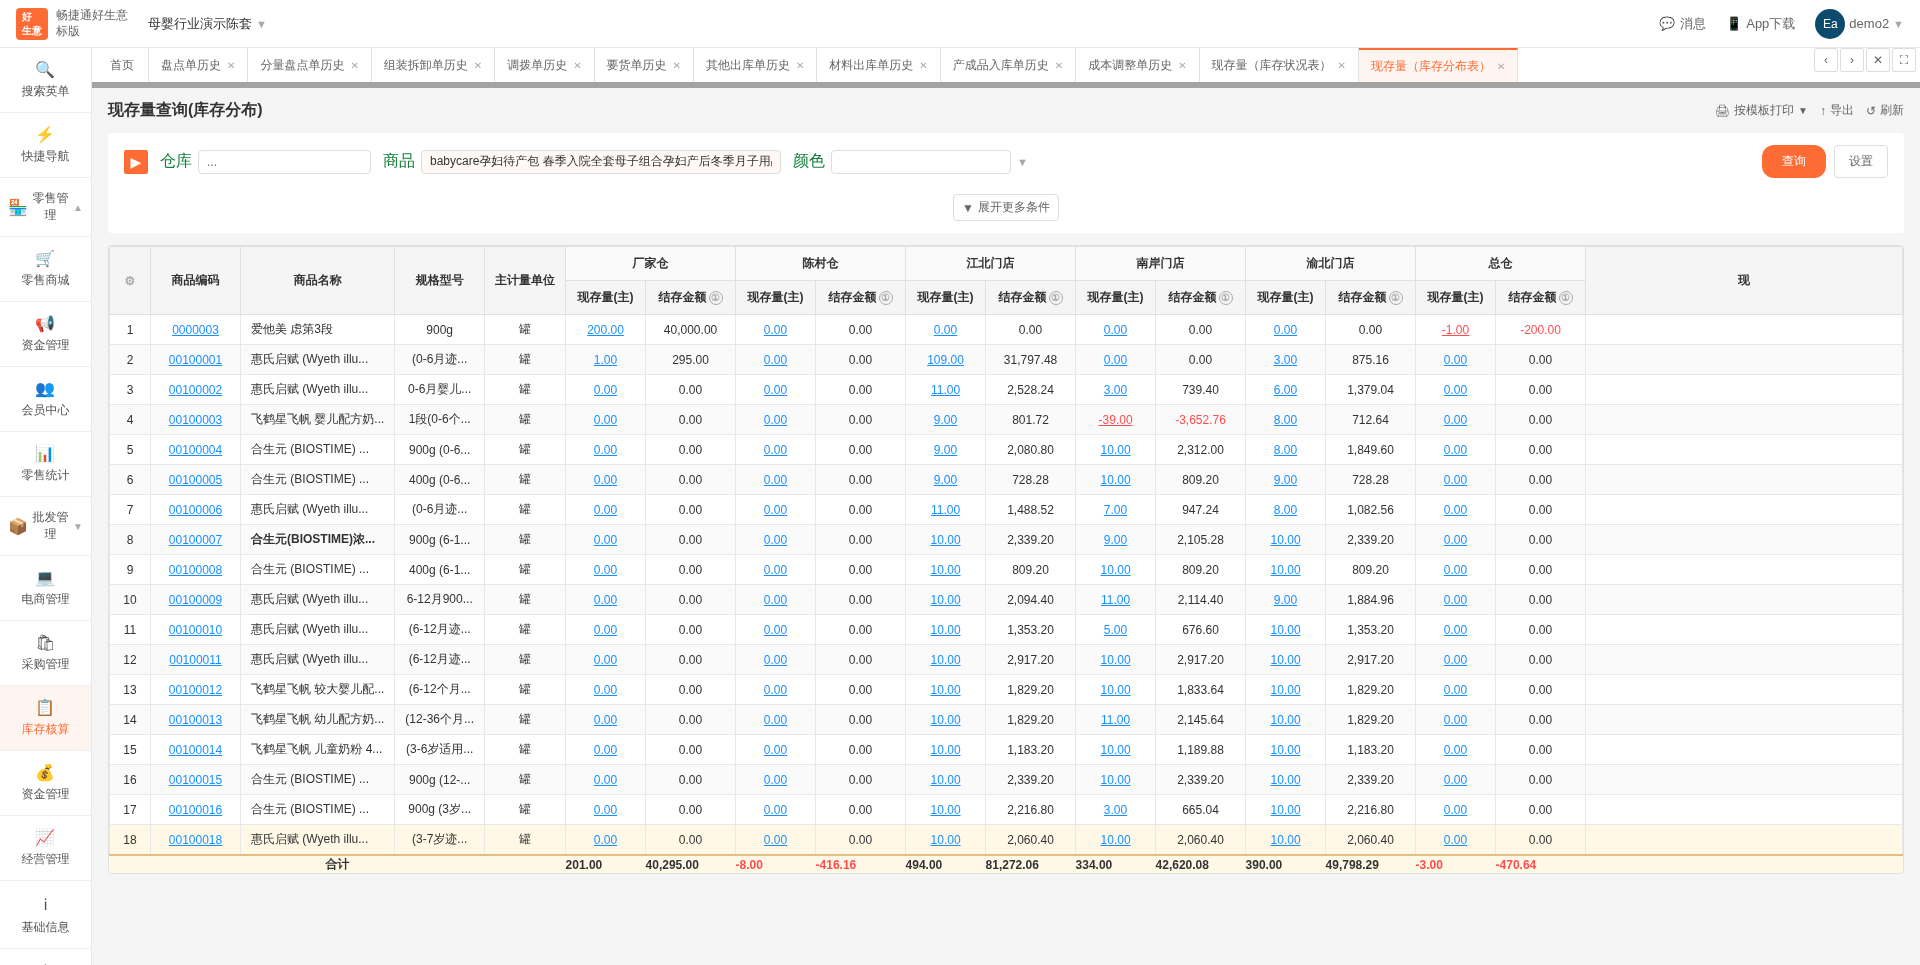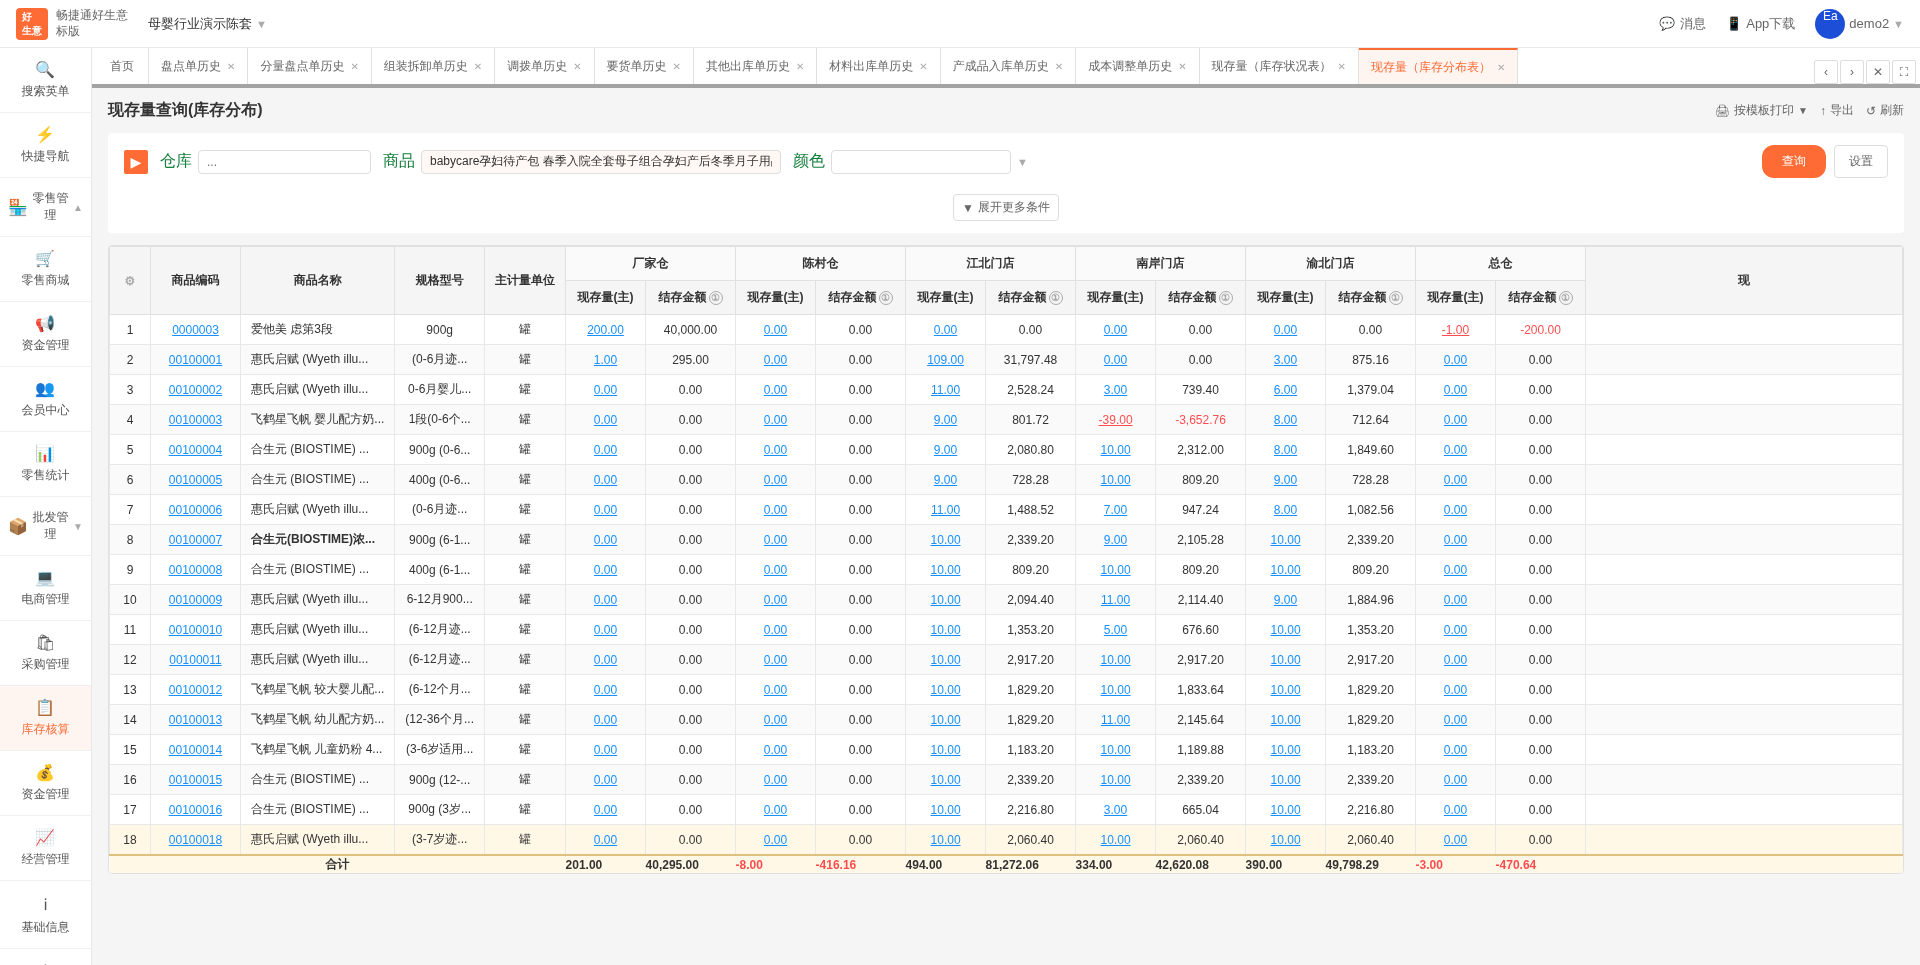--- a/index.html
+++ b/index.html
@@ -50,22 +50,23 @@
       align-items: center;
       gap: 4px;
       color: #666;
       font-size: 13px;
       cursor: pointer;
     }
     .avatar {
       width: 30px;
       height: 30px;
       border-radius: 50%;
-      background: #1d4ed8;
-      display: flex;
+      background: #0c4a6e;
+      display: flex;
+      align-items: center;
       justify-content: center;
       color: #fff;
       font-size: 12px;
     }
 
     
     .main-layout {
       display: flex;
       margin-top: 48px;
       height: calc(100vh - 48px);
@@ -105,23 +106,23 @@
     .content-area {
       flex: 1;
       display: flex;
       flex-direction: column;
       overflow: hidden;
     }
 
     
     .tab-bar {
       background: #fff;
-      border-bottom: 4px solid #a3a3a3;
-      display: flex;
-      align-items: flex-end;
+      border-bottom: 6px solid #a3a3a3;
+      display: flex;
+      align-items: flex-start;
       padding: 0 4px;
       height: 40px;
       overflow-x: auto;
       flex-shrink: 0;
     }
     .tab-bar::-webkit-scrollbar { height: 0; }
     .tab-item {
       display: flex;
       align-items: center;
       gap: 4px;

